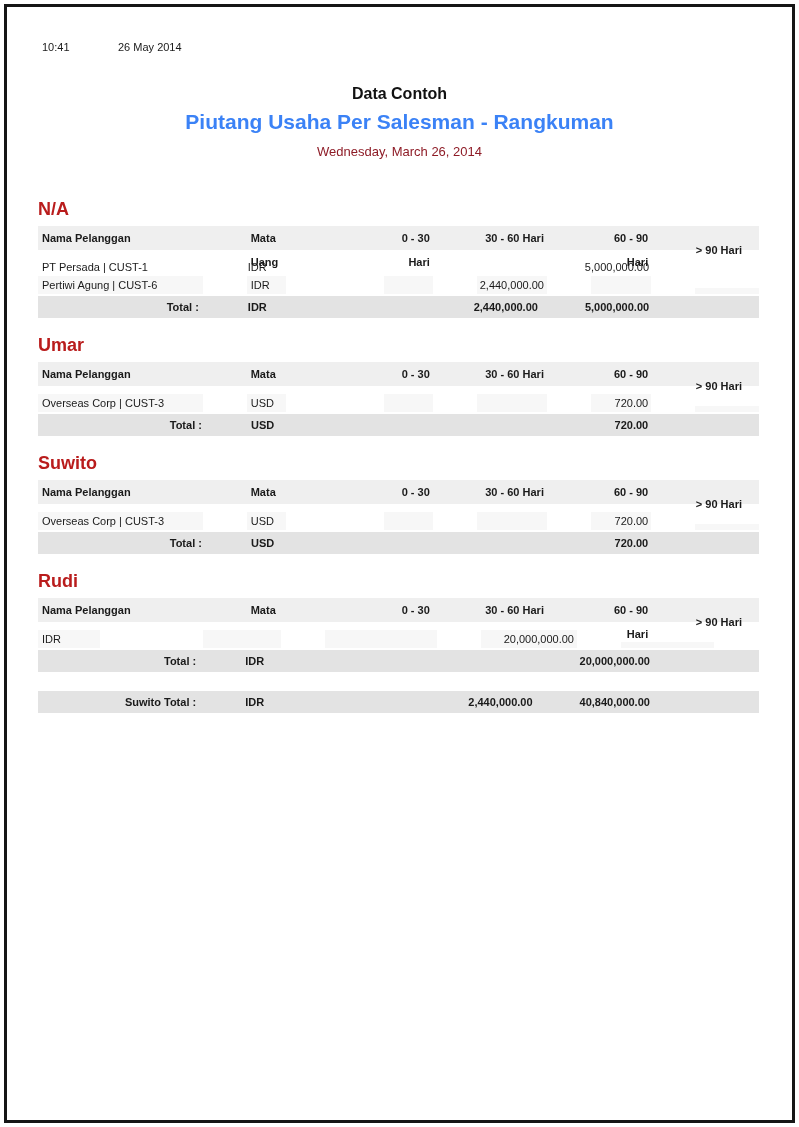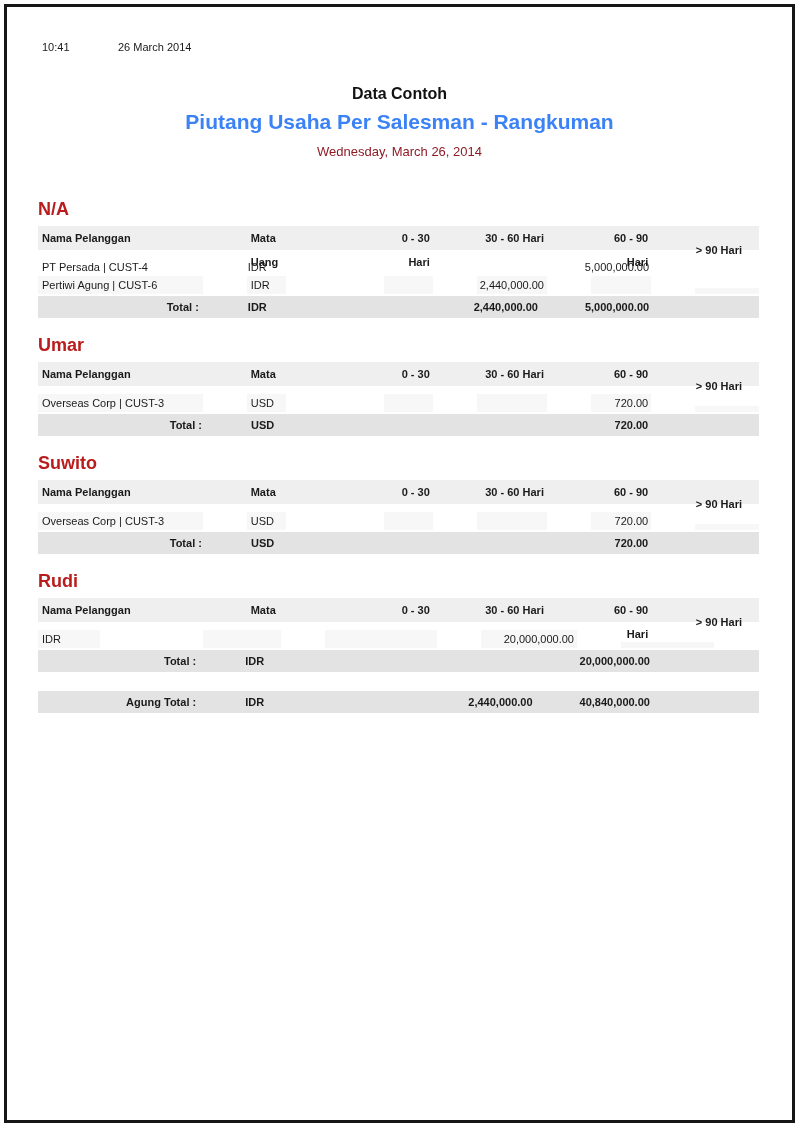--- a/index.html
+++ b/index.html
@@ -46,21 +46,21 @@
   .footer-text { margin-top:6px; font-size:11px; }
 </style>
 </head>
 <body>
 
 <div class="page">
   <div class="frame"></div>
 
   <div class="meta">
     <span class="meta-time">10:41</span>
-    <span class="meta-date">26 March 2014</span>
+    <span class="meta-date">26 May 2014</span>
   </div>
 
   <div class="titles">
     <div class="company">Data Contoh</div>
     <div class="report-title">Piutang Usaha Per Salesman - Rangkuman</div>
     <div class="report-date">Wednesday, March 26, 2014</div>
   </div>
 
   <div class="tables" id="sections-root">
       <div class="section">
@@ -69,21 +69,21 @@
           <div class="cell c1">Nama Pelanggan</div>
           <div class="cell c2">Mata Uang</div>
           <div class="cgap"></div>
           <div class="cell c3">0 - 30 Hari</div>
           <div class="cell c4">30 - 60 Hari</div>
           <div class="cell c5">60 - 90 Hari</div>
           <div class="cell c6">&gt; 90 Hari</div>
         </div>
         <div>
           <div class="row data-row">
-            <div class="cell c1">PT Persada | CUST-4</div>
+            <div class="cell c1">PT Persada | CUST-1</div>
             <div class="cell c2">IDR</div>
             <div class="cgap"></div>
             <div class="cell c3"></div>
             <div class="cell c4"></div>
             <div class="cell c5">5,000,000.00</div>
             <div class="cell c6"></div>
           </div>
           <div class="row data-row shaded">
             <div class="cell c1">Pertiwi Agung | CUST-6</div>
             <div class="cell c2">IDR</div>
@@ -193,21 +193,21 @@
           <div class="cell c1">Total :</div>
           <div class="cell c2">IDR</div>
           <div class="cgap"></div>
           <div class="cell c3"></div>
           <div class="cell c4"></div>
           <div class="cell c5">20,000,000.00</div>
           <div class="cell c6"></div>
         </div>
       </div>
       <div class="row total-row grand-total-row">
-        <div class="cell c1">Agung Total :</div>
+        <div class="cell c1">Suwito Total :</div>
         <div class="cell c2">IDR</div>
         <div class="cgap"></div>
         <div class="cell c3"></div>
         <div class="cell c4">2,440,000.00</div>
         <div class="cell c5">40,840,000.00</div>
         <div class="cell c6"></div>
       </div>
     </div>
 
 </div>

